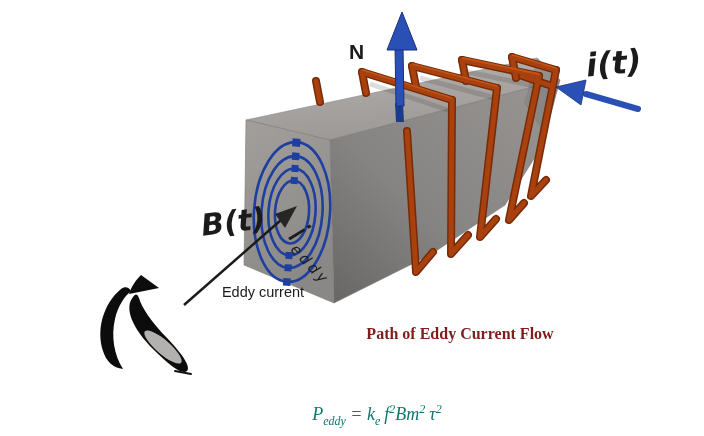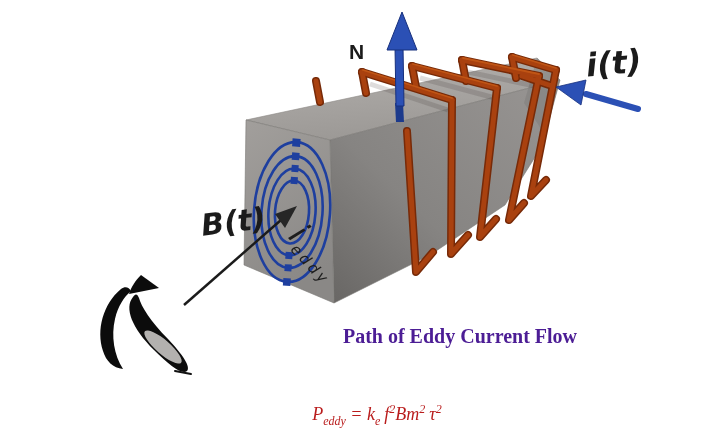--- a/index.html
+++ b/index.html
@@ -10,23 +10,23 @@
   .lbl-n{left:349px;top:40px;font-size:21px;font-weight:600;}
   .lbl-it{left:586px;top:44px;font-size:32px;font-weight:bold;font-style:italic;
           transform:rotate(-5deg);font-family:"DejaVu Sans",sans-serif;}
   .lbl-bt{left:201px;top:204px;font-size:30px;font-weight:bold;font-style:italic;
           transform:rotate(-7deg);font-family:"DejaVu Sans",sans-serif;}
   .lbl-eddypath{left:203px;top:284px;width:120px;text-align:center;font-size:14.5px;line-height:1.15;}
   .lbl-ieddy{left:310px;top:216px;transform:rotate(47deg);transform-origin:0 0;
              color:#1d1d1d;font-style:italic;font-family:"DejaVu Sans",sans-serif;}
   .lbl-ieddy .big{font-size:33px;}
   .lbl-ieddy .sub{font-size:15px;letter-spacing:3px;vertical-align:-7px;margin-left:2px;}
-  .caption{left:338px;top:325px;width:244px;text-align:center;font-size:20px;font-weight:bold;
-           font-family:"Liberation Serif",serif;color:#4c1d95;}
-  .formula{left:262px;top:402px;width:230px;text-align:center;font-size:18px;color:#b91c1c;
+  .caption{left:338px;top:325px;width:244px;text-align:center;font-size:16px;font-weight:bold;
+           font-family:"Liberation Serif",serif;color:#7f1d1d;}
+  .formula{left:262px;top:402px;width:230px;text-align:center;font-size:18px;color:#0f766e;
            font-family:"Liberation Serif",serif;font-style:italic;}
   .formula sub{font-size:12px;font-style:italic;}
   .formula sup{font-size:12px;}
   .formula .sp{display:inline-block;width:4px;}
 </style>
 </head>
 <body>
 
 <div id="stage">
 
@@ -148,20 +148,21 @@
     </g>
   </svg>
 
   <div class="lbl lbl-n">N</div>
 
   <div class="lbl lbl-it">i(t)</div>
 
   <div class="lbl lbl-bt">B(t)</div>
 
   <div class="lbl lbl-eddypath">
+    <div>Eddy current</div>
   </div>
 
   <div class="lbl lbl-ieddy">
     <span class="big">i</span><span class="sub">eddy</span>
   </div>
 
   <div class="lbl caption">Path of Eddy Current Flow</div>
 
   <div class="lbl formula">
     <span>P</span><sub>eddy</sub><span> = </span><span>k</span><sub>e</sub><span class="sp"></span><span>f</span><sup>2</sup><span>Bm</span><sup>2</sup><span class="sp"></span><span>τ</span><sup>2</sup>

